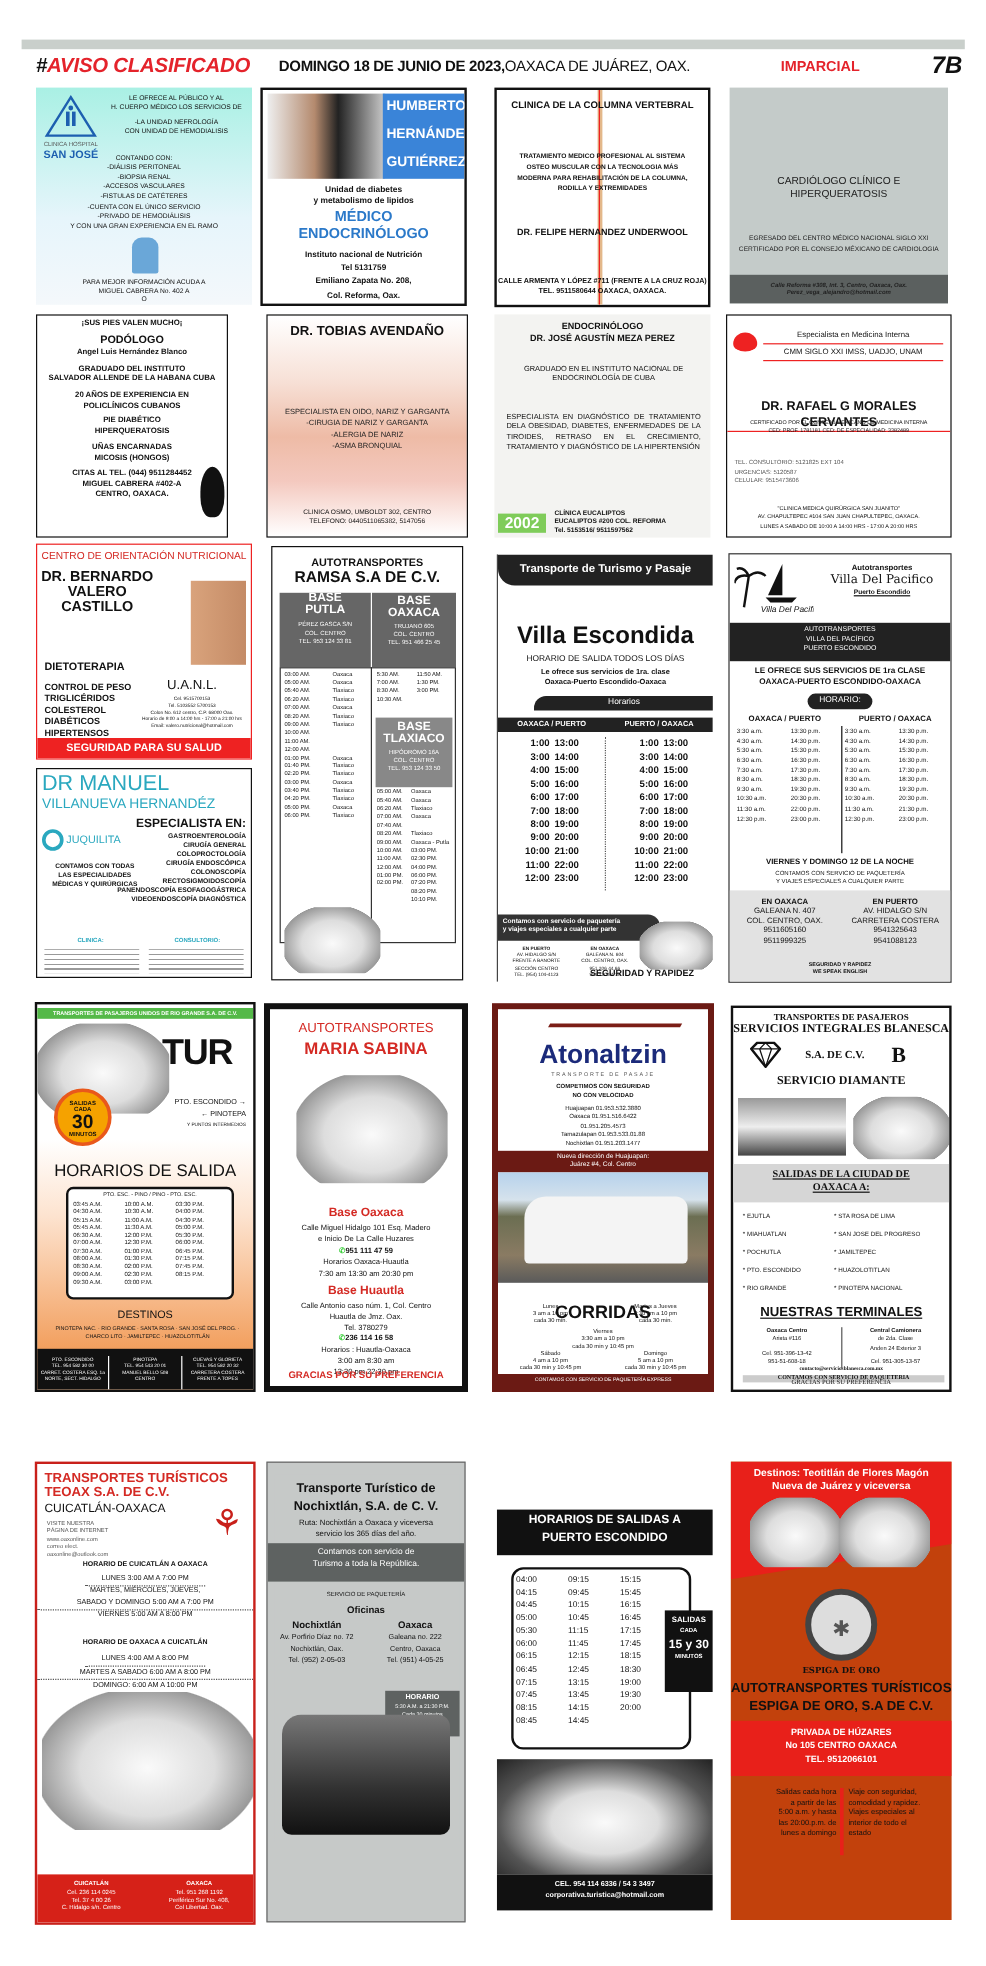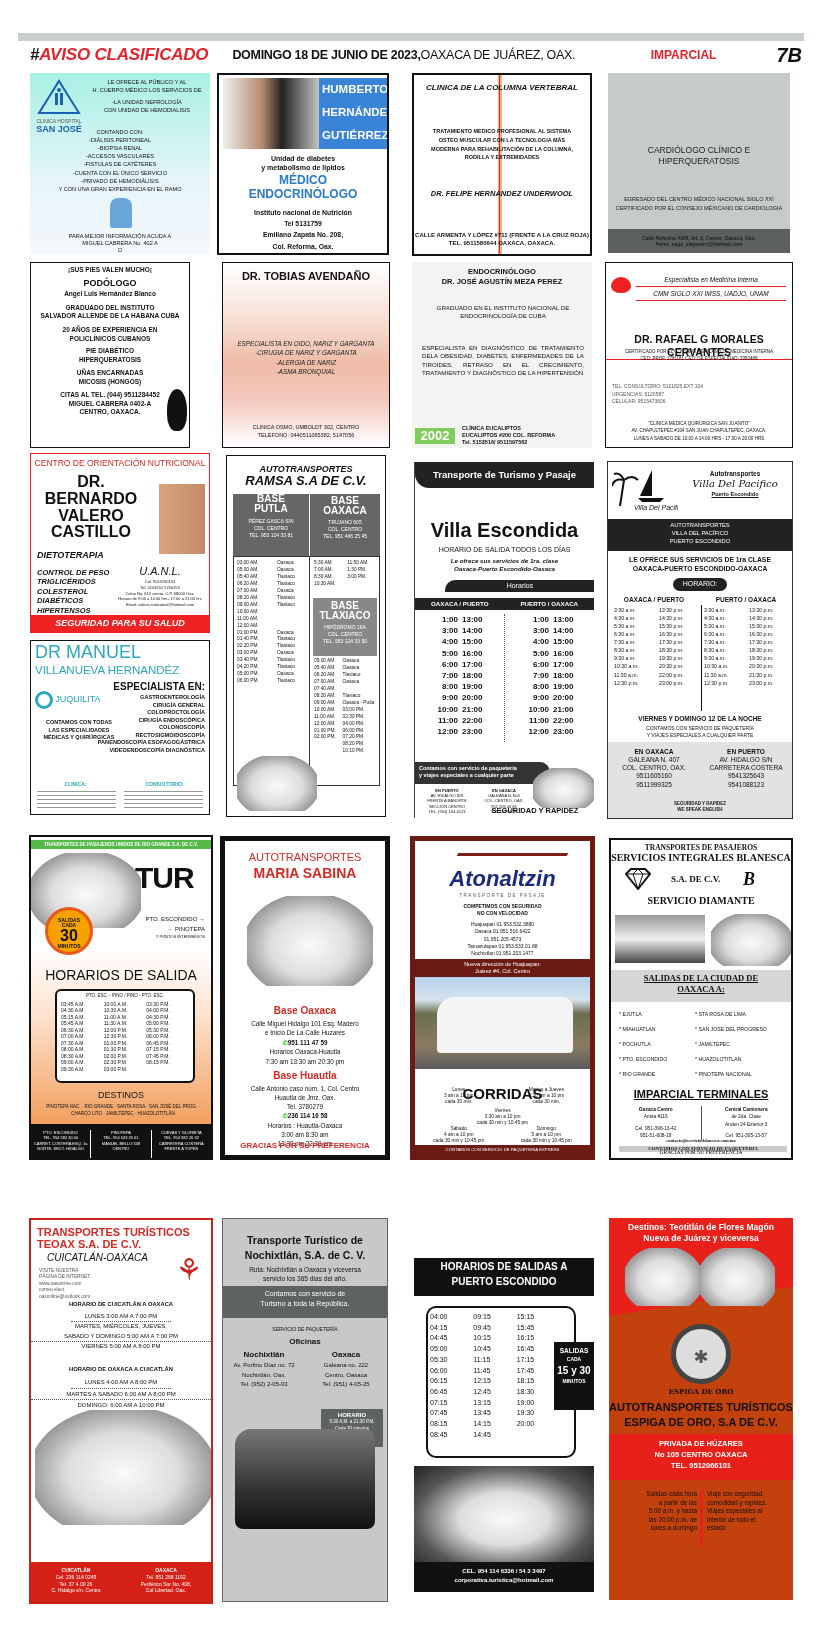--- a/index.html
+++ b/index.html
@@ -7,21 +7,21 @@
 .topbar{position:absolute;left:18px;top:33px;width:786px;height:8px;background:#c9cfcb}
 .header{position:absolute;left:30px;top:44px;width:772px;height:22px;display:flex;align-items:center}
 .h-sec{color:#e4232b;font-weight:bold;font-style:italic;font-size:17px;letter-spacing:-0.2px}
 .h-sec b{color:#111}
 .h-date{margin-left:24px;font-size:12.5px;font-weight:bold;letter-spacing:-0.3px}
 .h-date span{font-weight:normal}
 .h-pub{margin-left:auto;margin-right:60px;color:#e4232b;font-weight:bold;font-size:12px}
 .h-page{font-weight:bold;font-style:italic;font-size:20px}
 .ad{position:absolute;overflow:hidden;text-align:center;font-size:8px;line-height:1.25}
 .bold{font-weight:bold}
-.ital{font-style:italic}
+.ital{}
 .red{color:#d42a24}
 .tiny{font-size:5px;color:#555}
 .row{display:flex}
 .col{flex:1}
 .pill{display:inline-block;background:#222;color:#fff;border-radius:8px;padding:2px 10px}
 .img-ph{background:linear-gradient(135deg,#ddd,#aaa);}
 .van{background:radial-gradient(ellipse at 50% 55%,#fafafa 0%,#ddd 45%,#999 75%,transparent 76%);}
 table{border-collapse:collapse;width:100%}
 td{padding:0 2px;text-align:left;white-space:nowrap}
 </style>
@@ -189,21 +189,21 @@
     </div>
   <div style="position:absolute;top:157px;width:100%;font-size:4.6px;line-height:1.6">
       <div>"CLINICA MEDICA QUIRÚRGICA SAN JUANITO"</div>
       <div>AV. CHAPULTEPEC #104 SAN JUAN CHAPULTEPEC, OAXACA.</div>
       <div>LUNES A SABADO DE 10:00 A 14:00 HRS - 17:00 A 20:00 HRS</div>
     </div>
 </div>
 
 <div class="ad" style="left:30px;top:453px;width:180px;height:180px;border:1.5px solid #e22;background:#fff">
   <div class="red" style="position:absolute;top:4px;width:100%;font-size:8.5px">CENTRO DE ORIENTACIÓN NUTRICIONAL</div>
-  <div class="bold" style="position:absolute;left:10px;top:20px;width:100px;font-size:16px;line-height:1.05">
+  <div class="bold" style="position:absolute;left:0;top:20px;width:100px;font-size:12px;line-height:1.05">
       <div>DR. BERNARDO</div>
       <div>VALERO</div>
       <div>CASTILLO</div>
     </div>
   <div style="position:absolute;left:128px;top:30px;width:46px;height:70px;background:linear-gradient(90deg,#d9a37c,#c48b66)"></div>
   <div class="bold ital" style="position:absolute;left:6px;top:96px;font-size:9px;text-align:left">DIETOTERAPIA</div>
   <div class="bold ital" style="position:absolute;left:6px;top:114px;font-size:7.5px;text-align:left;line-height:1.25">
       <div>CONTROL DE PESO</div>
       <div>TRIGLICÉRIDOS</div>
       <div>COLESTEROL</div>
@@ -892,21 +892,21 @@
       <div>* PTO. ESCONDIDO</div>
       <div>* RIO GRANDE</div>
     </div>
   <div style="position:absolute;left:84px;top:167px;text-align:left;font-family:'Liberation Sans',sans-serif;font-size:5.2px;line-height:2.9">
       <div>* STA ROSA DE LIMA</div>
       <div>* SAN JOSE DEL PROGRESO</div>
       <div>* JAMILTEPEC</div>
       <div>* HUAZOLOTITLAN</div>
       <div>* PINOTEPA  NACIONAL</div>
     </div>
-  <div class="bold" style="position:absolute;top:248px;width:100%;font-family:'Liberation Sans',sans-serif;font-size:11px;text-decoration:underline">IMPARCIAL TERMINALES</div>
+  <div class="bold" style="position:absolute;top:248px;width:100%;font-family:'Liberation Sans',sans-serif;font-size:11px;text-decoration:underline">NUESTRAS TERMINALES</div>
   <div class="row" style="position:absolute;top:266px;width:100%;font-family:'Liberation Sans',sans-serif;font-size:4.8px;line-height:1.55">
     <div class="col" style="border-right:1px solid #555">
         <div class="bold">Oaxaca Centro</div>
         <div>Arista #116</div>
         <div style="margin-top:4px">Cel. 951-396-13-42</div>
         <div>951-51-608-18</div>
       </div>
     <div class="col">
         <div class="bold">Central Camionera</div>
         <div>de 2da. Clase</div>
@@ -917,21 +917,21 @@
   <div class="bold" style="position:absolute;top:298px;width:100%;font-size:4.5px">contacto@serviciosblanesca.com.mx</div>
   <div class="bold" style="position:absolute;top:306px;left:8px;width:168px;background:#ccc;font-size:5px">CONTAMOS CON SERVICIO  DE PAQUETERIA</div>
   <div style="position:absolute;bottom:2px;width:100%;font-size:5.5px">GRACIAS POR SU PREFERENCIA</div>
 </div>
 
 <div class="ad" style="left:29px;top:1218px;width:184px;height:386px;border:2px solid #c8201a;background:#fff">
   <div class="bold red" style="position:absolute;left:6px;top:6px;text-align:left;font-size:11px;line-height:1.1">
       <div>TRANSPORTES TURÍSTICOS</div>
       <div>TEOAX S.A. DE C.V.</div>
     </div>
-  <div class="ital" style="position:absolute;left:16px;top:32px;text-align:right;font-size:10px">CUICATLÁN-OAXACA</div>
+  <div class="ital" style="position:absolute;left:6px;top:32px;text-align:right;font-size:10px">CUICATLÁN-OAXACA</div>
   <div style="position:absolute;left:136px;top:30px;width:44px;height:40px;color:#c8201a;font-size:30px;line-height:40px">⚘</div>
   <div style="position:absolute;left:8px;top:48px;text-align:left;font-size:4.8px;line-height:1.35;color:#555">
       <div>VISITE NUESTRA</div>
       <div>PÁGINA DE INTERNET</div>
       <div>www.oaxonline.com</div>
       <div>correo elect.</div>
       <div>oaxonline@outlook.com</div>
     </div>
   <div class="bold" style="position:absolute;top:81px;width:100%;font-size:5.8px">HORARIO DE CUICATLÁN A OAXACA</div>
   <div style="position:absolute;top:92px;width:100%;font-size:6px;line-height:1.55">

